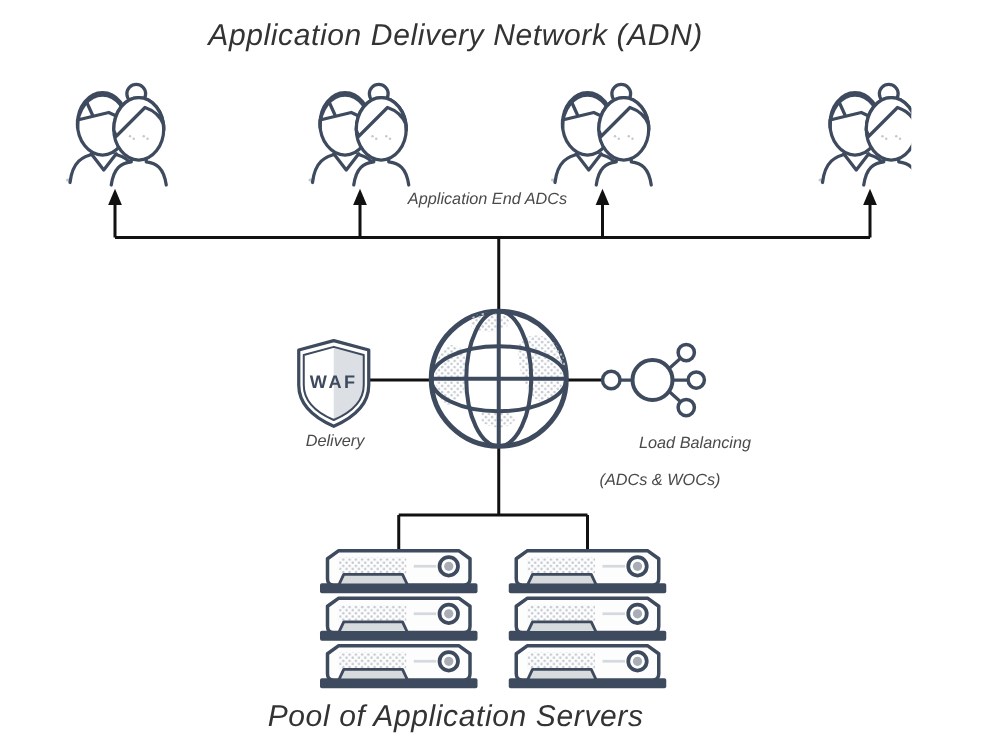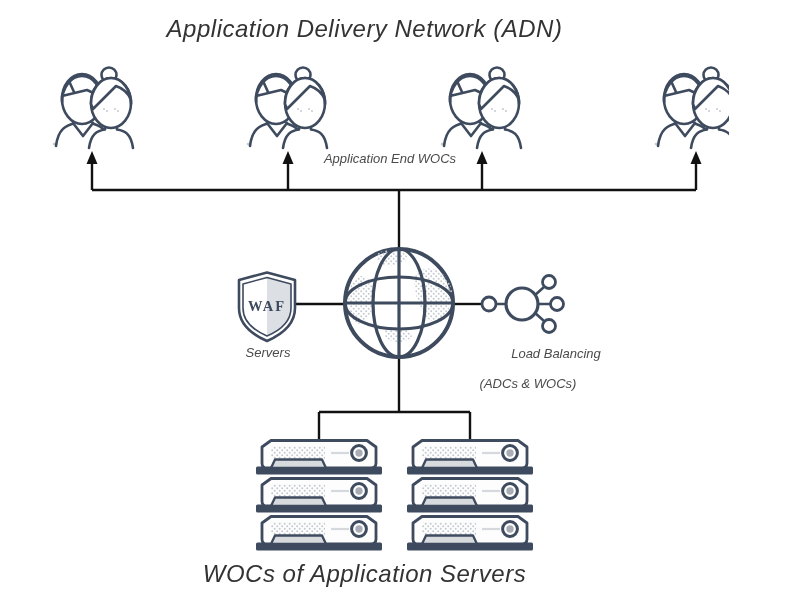--- a/index.html
+++ b/index.html
@@ -13,21 +13,21 @@
     font-size:24px;color:#333333;letter-spacing:.5px;white-space:nowrap;
   }
   .title.top{top:15px;}
   .title.bottom{top:560px;}
   .lbl{
     position:absolute;transform:translateX(-50%);font-style:italic;
     font-size:13px;color:#4a4a4a;white-space:nowrap;
   }
   .waf-text{
     position:absolute;transform:translate(-50%,-50%);font-weight:bold;
-    font-size:14.5px;letter-spacing:2px;color:#3e4a5e;white-space:nowrap;font-family:Liberation Serif, serif;
+    font-size:14.5px;letter-spacing:2px;color:#3e4a5e;white-space:nowrap;
   }
 </style>
 </head>
 <body>
 
 <div class="stage">
 
   <div class="title top">Application Delivery Network (ADN)</div>
 
   <svg width="800" height="600" viewBox="0 0 800 600">
@@ -133,23 +133,23 @@
     </g>
 
     <g transform="translate(256,439)">
         <use href="#srvStack"></use>
       </g>
     <g transform="translate(407,439)">
         <use href="#srvStack"></use>
       </g>
   </svg>
 
-  <div class="lbl" style="left:390px;top:151px">Application End WOCs</div>
+  <div class="lbl" style="left:390px;top:151px">Application End ADCs</div>
 
   <div class="waf-text" style="left:267px;top:306px">WAF</div>
 
-  <div class="lbl" style="left:268px;top:345px">Servers</div>
+  <div class="lbl" style="left:268px;top:345px">Delivery</div>
 
   <div class="lbl" style="left:556px;top:346px">Load Balancing</div>
   <div class="lbl" style="left:528px;top:376px">(ADCs &amp; WOCs)</div>
 
-  <div class="title bottom">WOCs of Application Servers</div>
+  <div class="title bottom">Pool of Application Servers</div>
 </div>
 
 </body></html>

